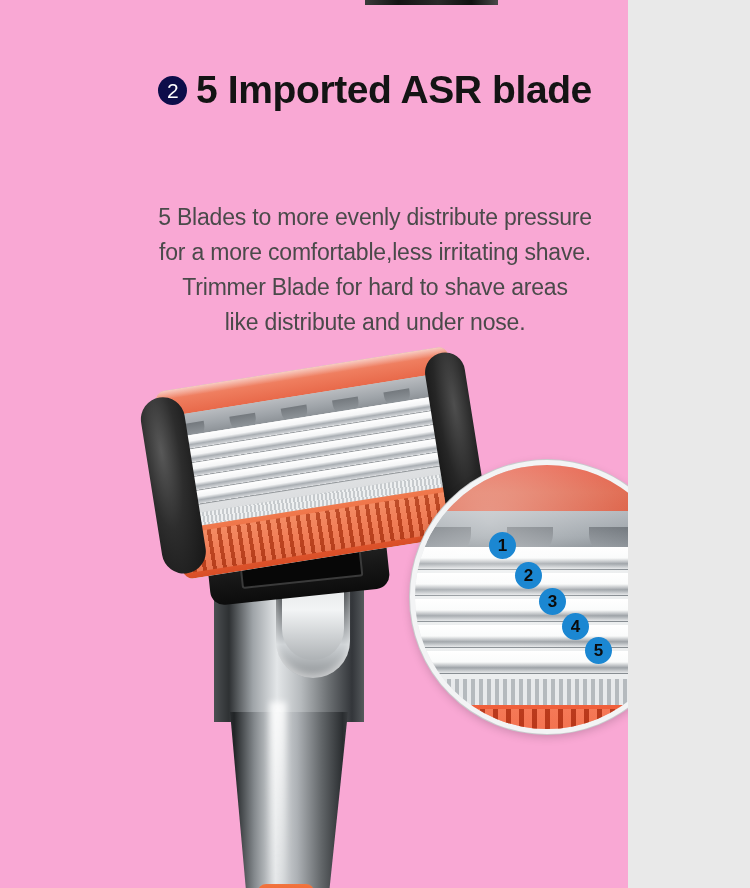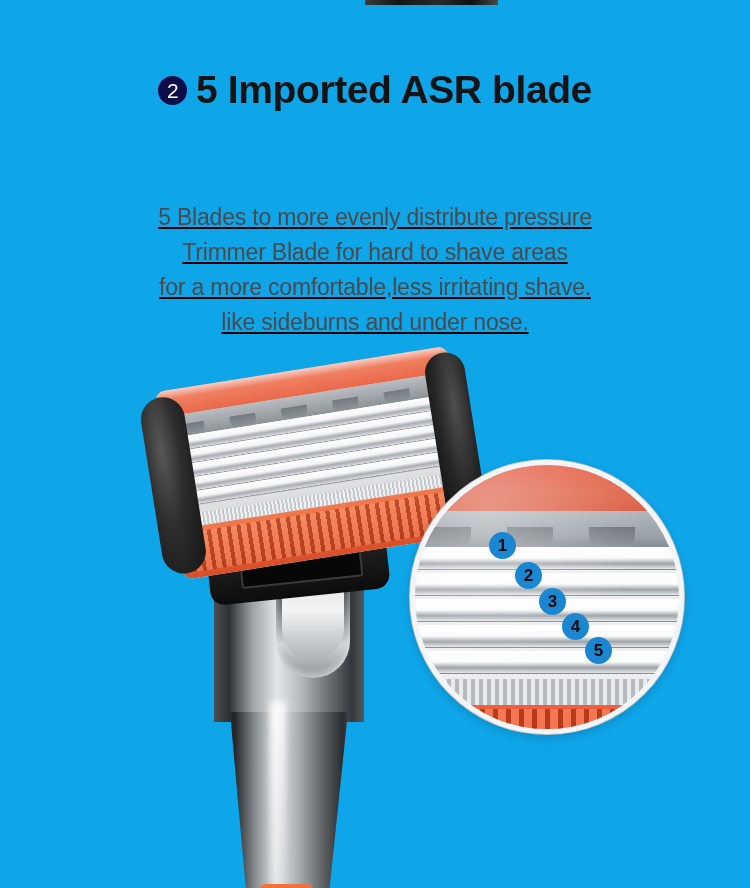--- a/index.html
+++ b/index.html
@@ -9,23 +9,23 @@
   }
   body {
     width: 750px;
     height: 888px;
     overflow: hidden;
     font-family: "Liberation Sans", sans-serif;
     position: relative;
   }
   #page {
     position: relative;
-    width: 750px;
+    width: 628px;
     height: 888px;
-    background: #0ea5e9;
+    background: #f9a8d4;
     overflow: hidden;
   }
 
   
   .top-strip {
     position: absolute;
     left: 365px;
     top: 0;
     width: 133px;
     height: 5px;
@@ -63,21 +63,20 @@
     margin-right: 9px;
   }
 
   
   .body-block {
     position: absolute;
     left: 0;
     top: 200px;
     width: 750px;
     text-align: center;
-    text-decoration: underline;
   }
   .body-line {
     font-size: 23px;
     line-height: 35px;
     color: #4a4a4a;
     letter-spacing: -0.2px;
     white-space: nowrap;
   }
 
   
@@ -359,23 +358,23 @@
   <div class="top-strip"></div>
 
   <div class="headline-block">
     <div class="headline-line">
       <span class="badge-num">2</span><span>5 Imported ASR blade</span>
     </div>
   </div>
 
   <div class="body-block">
     <div class="body-line">5 Blades to more evenly distribute pressure</div>
+    <div class="body-line">for a more comfortable,less irritating shave.</div>
     <div class="body-line">Trimmer Blade for hard to shave areas</div>
-    <div class="body-line">for a more comfortable,less irritating shave.</div>
-    <div class="body-line">like sideburns and under nose.</div>
+    <div class="body-line">like distribute and under nose.</div>
   </div>
 
   <div class="razor-stage">
 
     <div class="handle">
       <div class="handle-neck">
         <div class="neck-cut">
           <div class="neck-cut-inner"></div>
         </div>
       </div>

